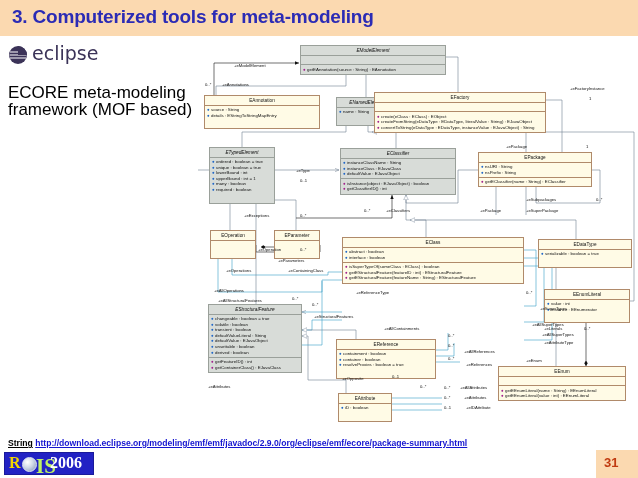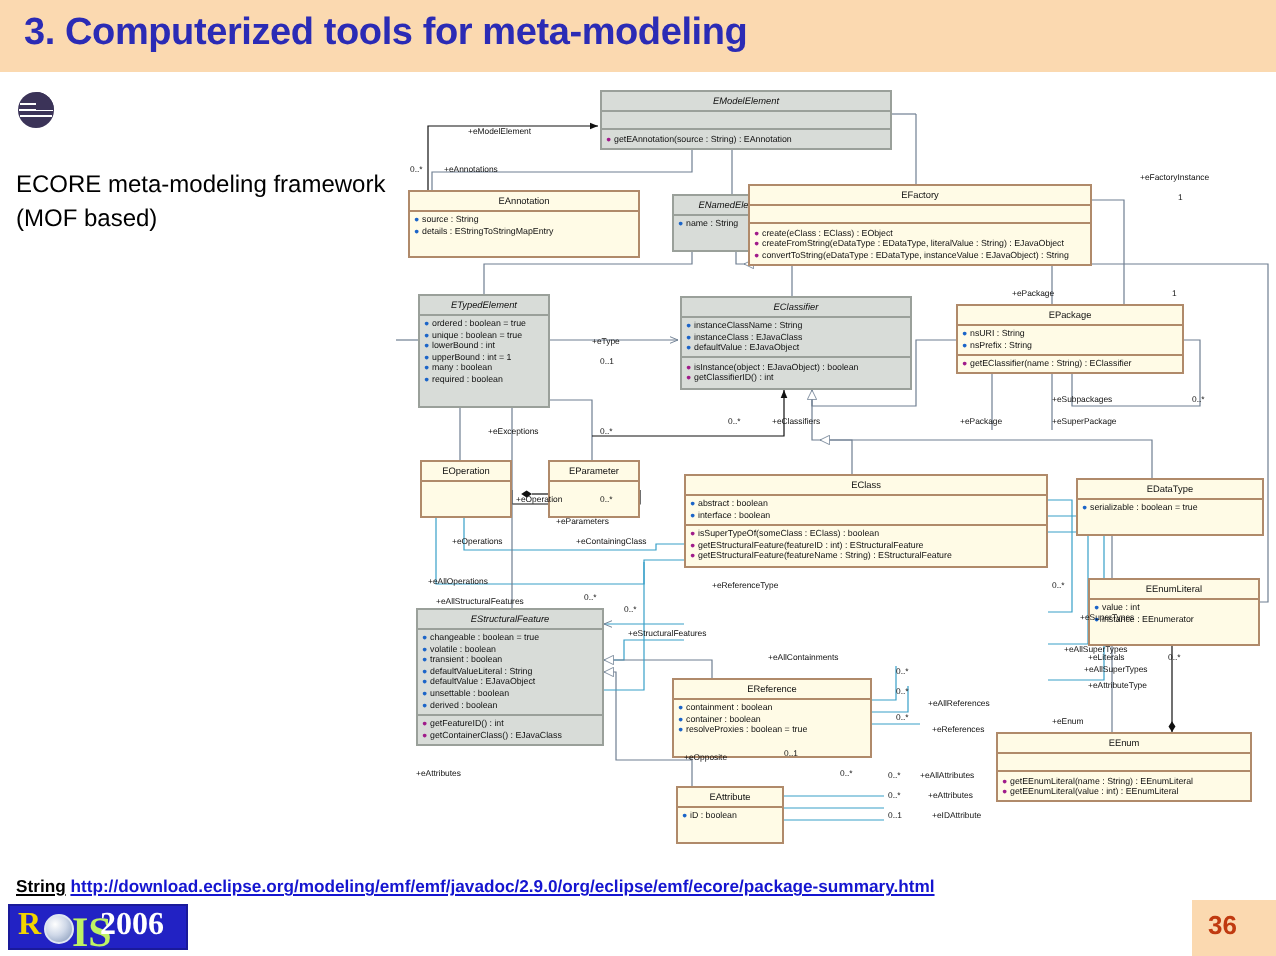--- a/index.html
+++ b/index.html
@@ -21,21 +21,21 @@
   
   .eclipse-logo{position:absolute;left:8px;top:42px;width:120px;height:26px;}
   .ecl-mark{position:absolute;left:0;top:3px;width:20px;height:20px;}
   .ecl-word{
     position:absolute;left:24px;top:0px;font-size:19px;
     color:#3b3358;font-family:"DejaVu Sans",sans-serif;
   }
   
   .caption{
     position:absolute;left:8px;top:84px;width:190px;
-    font-size:12px;color:#000;line-height:17px;
+    font-size:17px;color:#000;line-height:17px;
   }
   
   #diagram{position:absolute;left:196px;top:40px;width:442px;height:390px;}
   #diagram svg{position:absolute;left:0;top:0;}
   
   .umlbox{
     position:absolute;box-sizing:border-box;
     border:1px solid #b08a6a;background:#fffbe6;
     font-size:4.4px;line-height:5.6px;color:#111;
     font-family:"Liberation Sans",sans-serif;
@@ -92,20 +92,21 @@
 
 <div class="title-banner"></div>
 <div class="title-text">3. Computerized tools for meta-modeling</div>
 
 <div class="eclipse-logo">
   <svg class="ecl-mark" viewBox="0 0 20 20">
     <circle cx="10" cy="10" r="9" fill="#3b3358"></circle>
     <path d="M2 7 H18 M1.5 10 H18.5 M2 13 H18" stroke="#ffffff" stroke-width="1.1"></path>
     <path d="M10 1 A9 9 0 0 1 19 10 L10 10 Z" fill="#3b3358"></path>
   </svg>
+  <div class="ecl-word">eclipse</div>
 </div>
 
 <div class="caption">ECORE meta-modeling framework (MOF based)</div>
 
 <div id="diagram">
   <svg width="442" height="390">
     <defs>
       <marker id="hollowTri" markerWidth="9" markerHeight="9" refX="8" refY="4.5" orient="auto">
         <path d="M0,0.6 L8,4.5 L0,8.4 z" fill="#ffffff" stroke="#6f7f92" stroke-width="0.7"></path>
       </marker>
@@ -431,13 +432,13 @@
 </div>
 
 <div class="rcis">
   <span class="r">R</span>
   <span class="globe"></span>
   <span class="is">IS</span>
   <span class="yr">2006</span>
 </div>
 
 <div class="pagebox"></div>
-<div class="pagenum">36</div>
+<div class="pagenum">31</div>
 
 </body></html>

